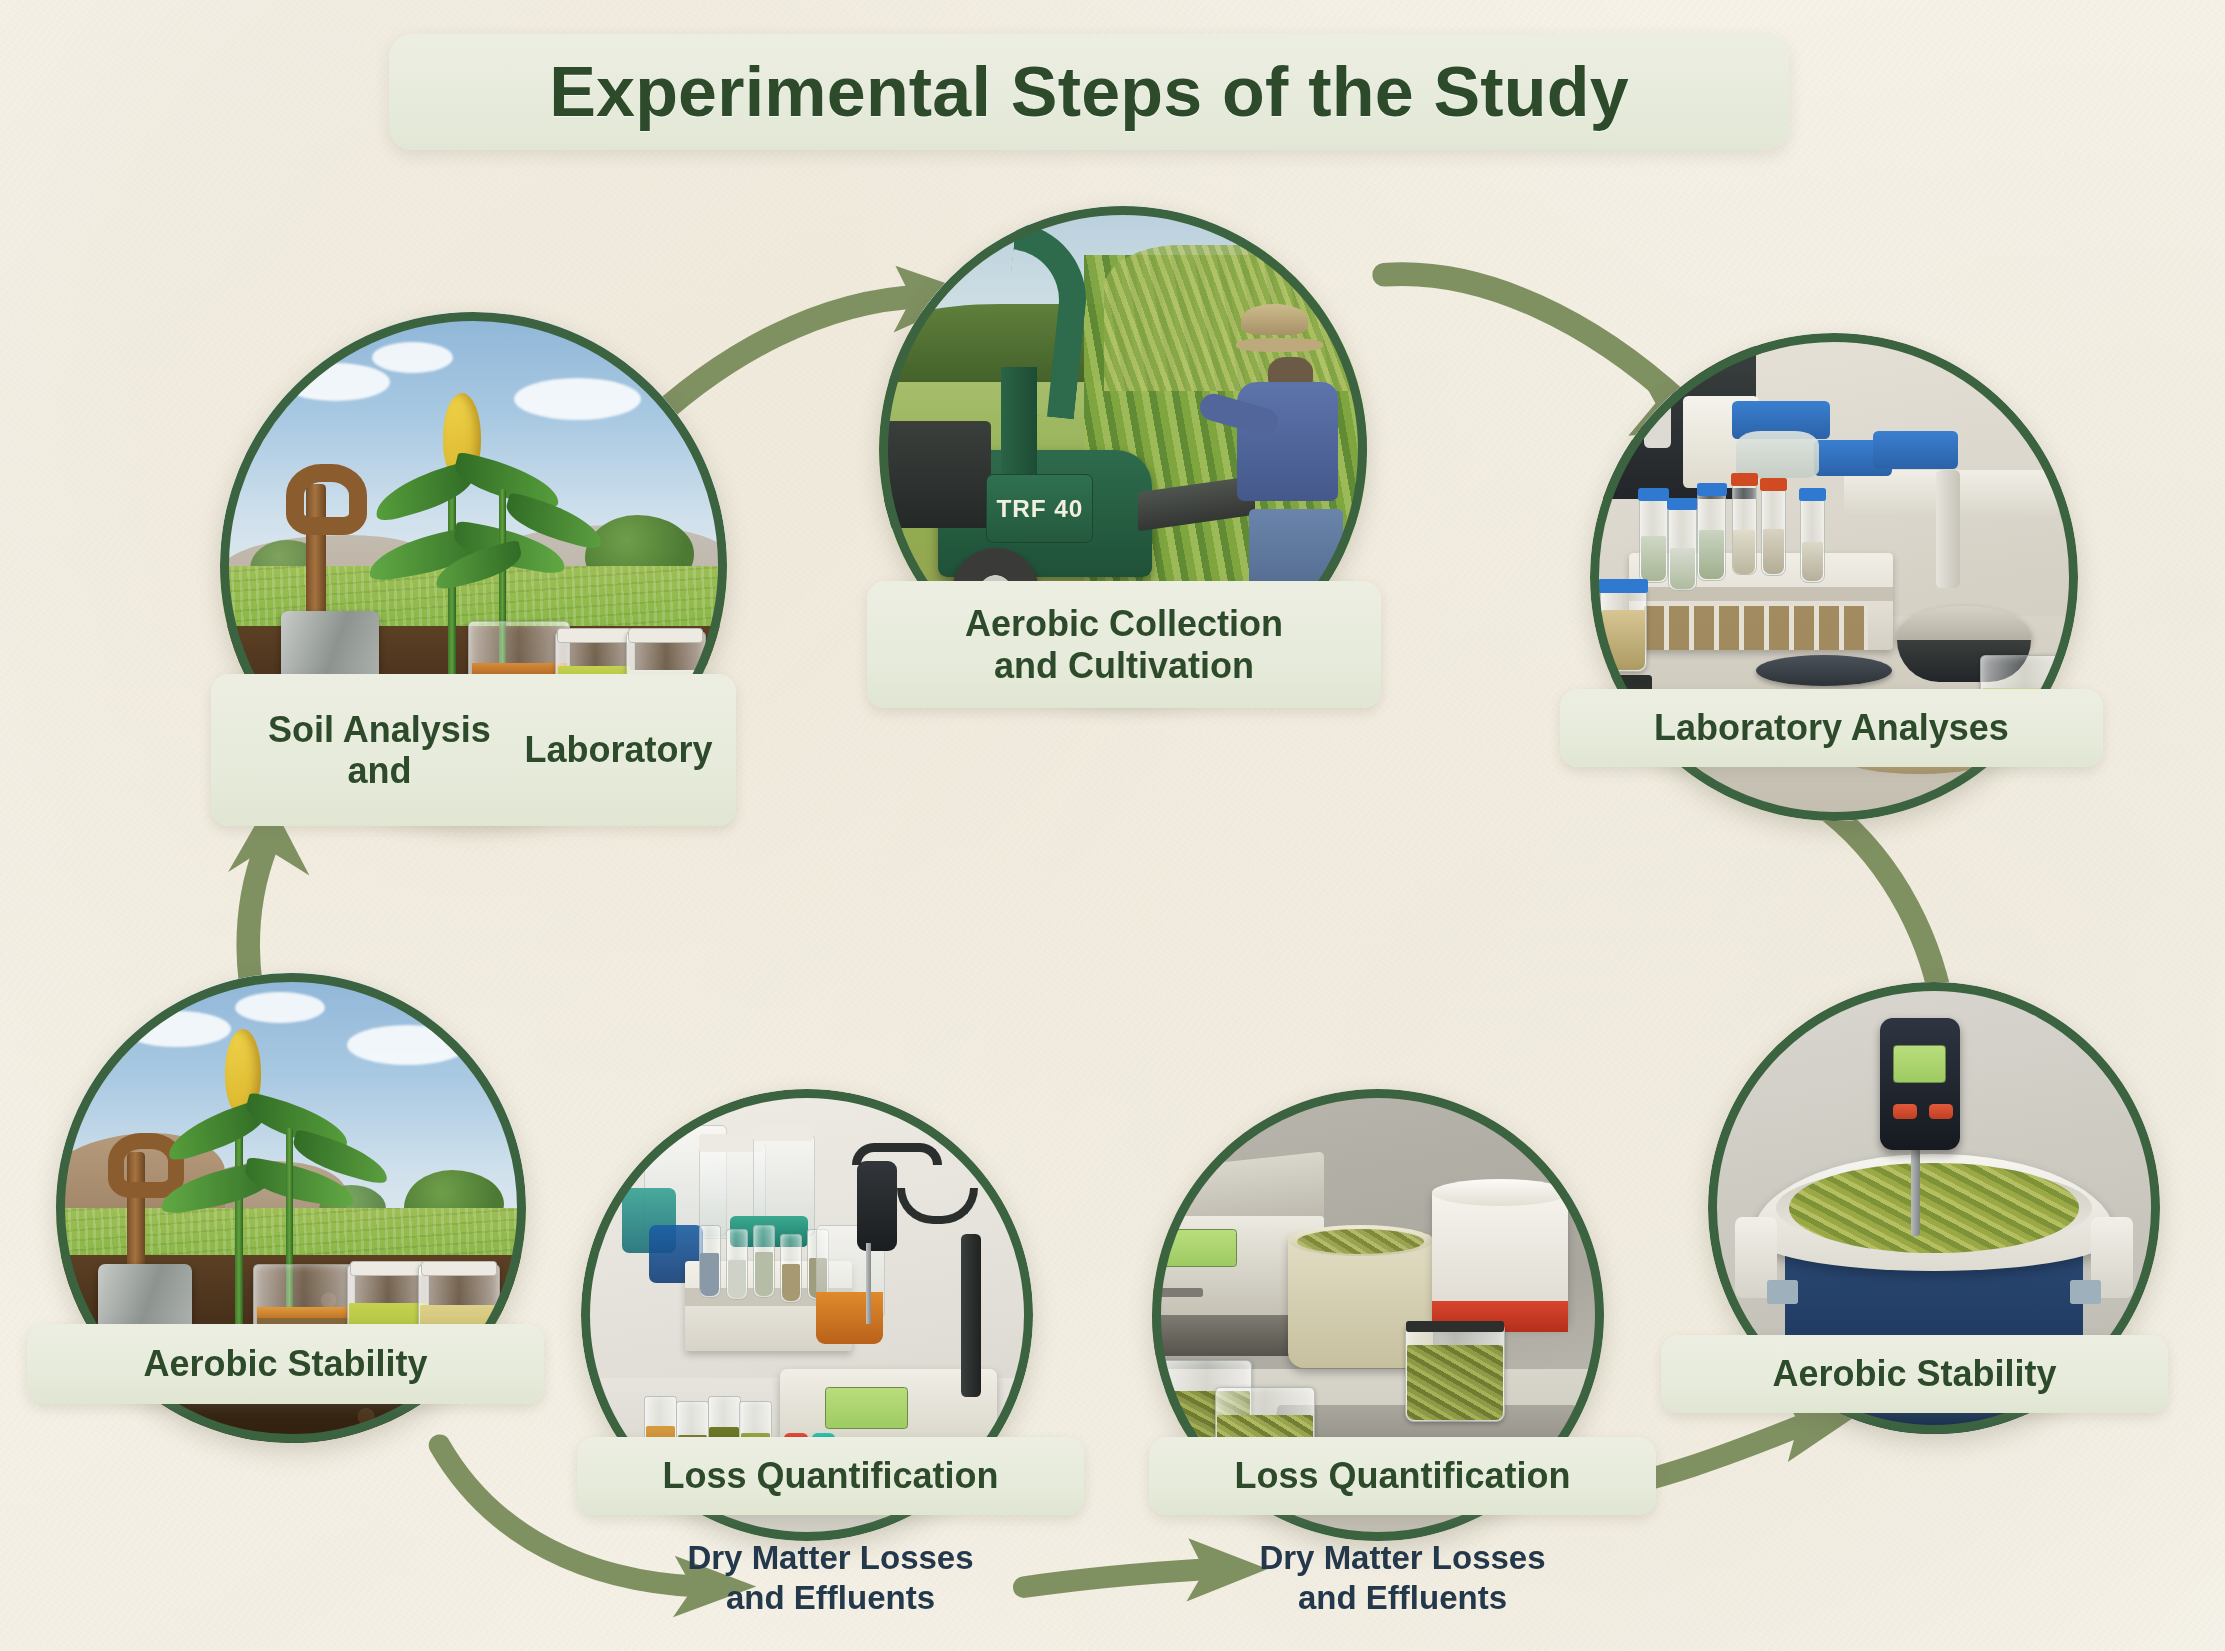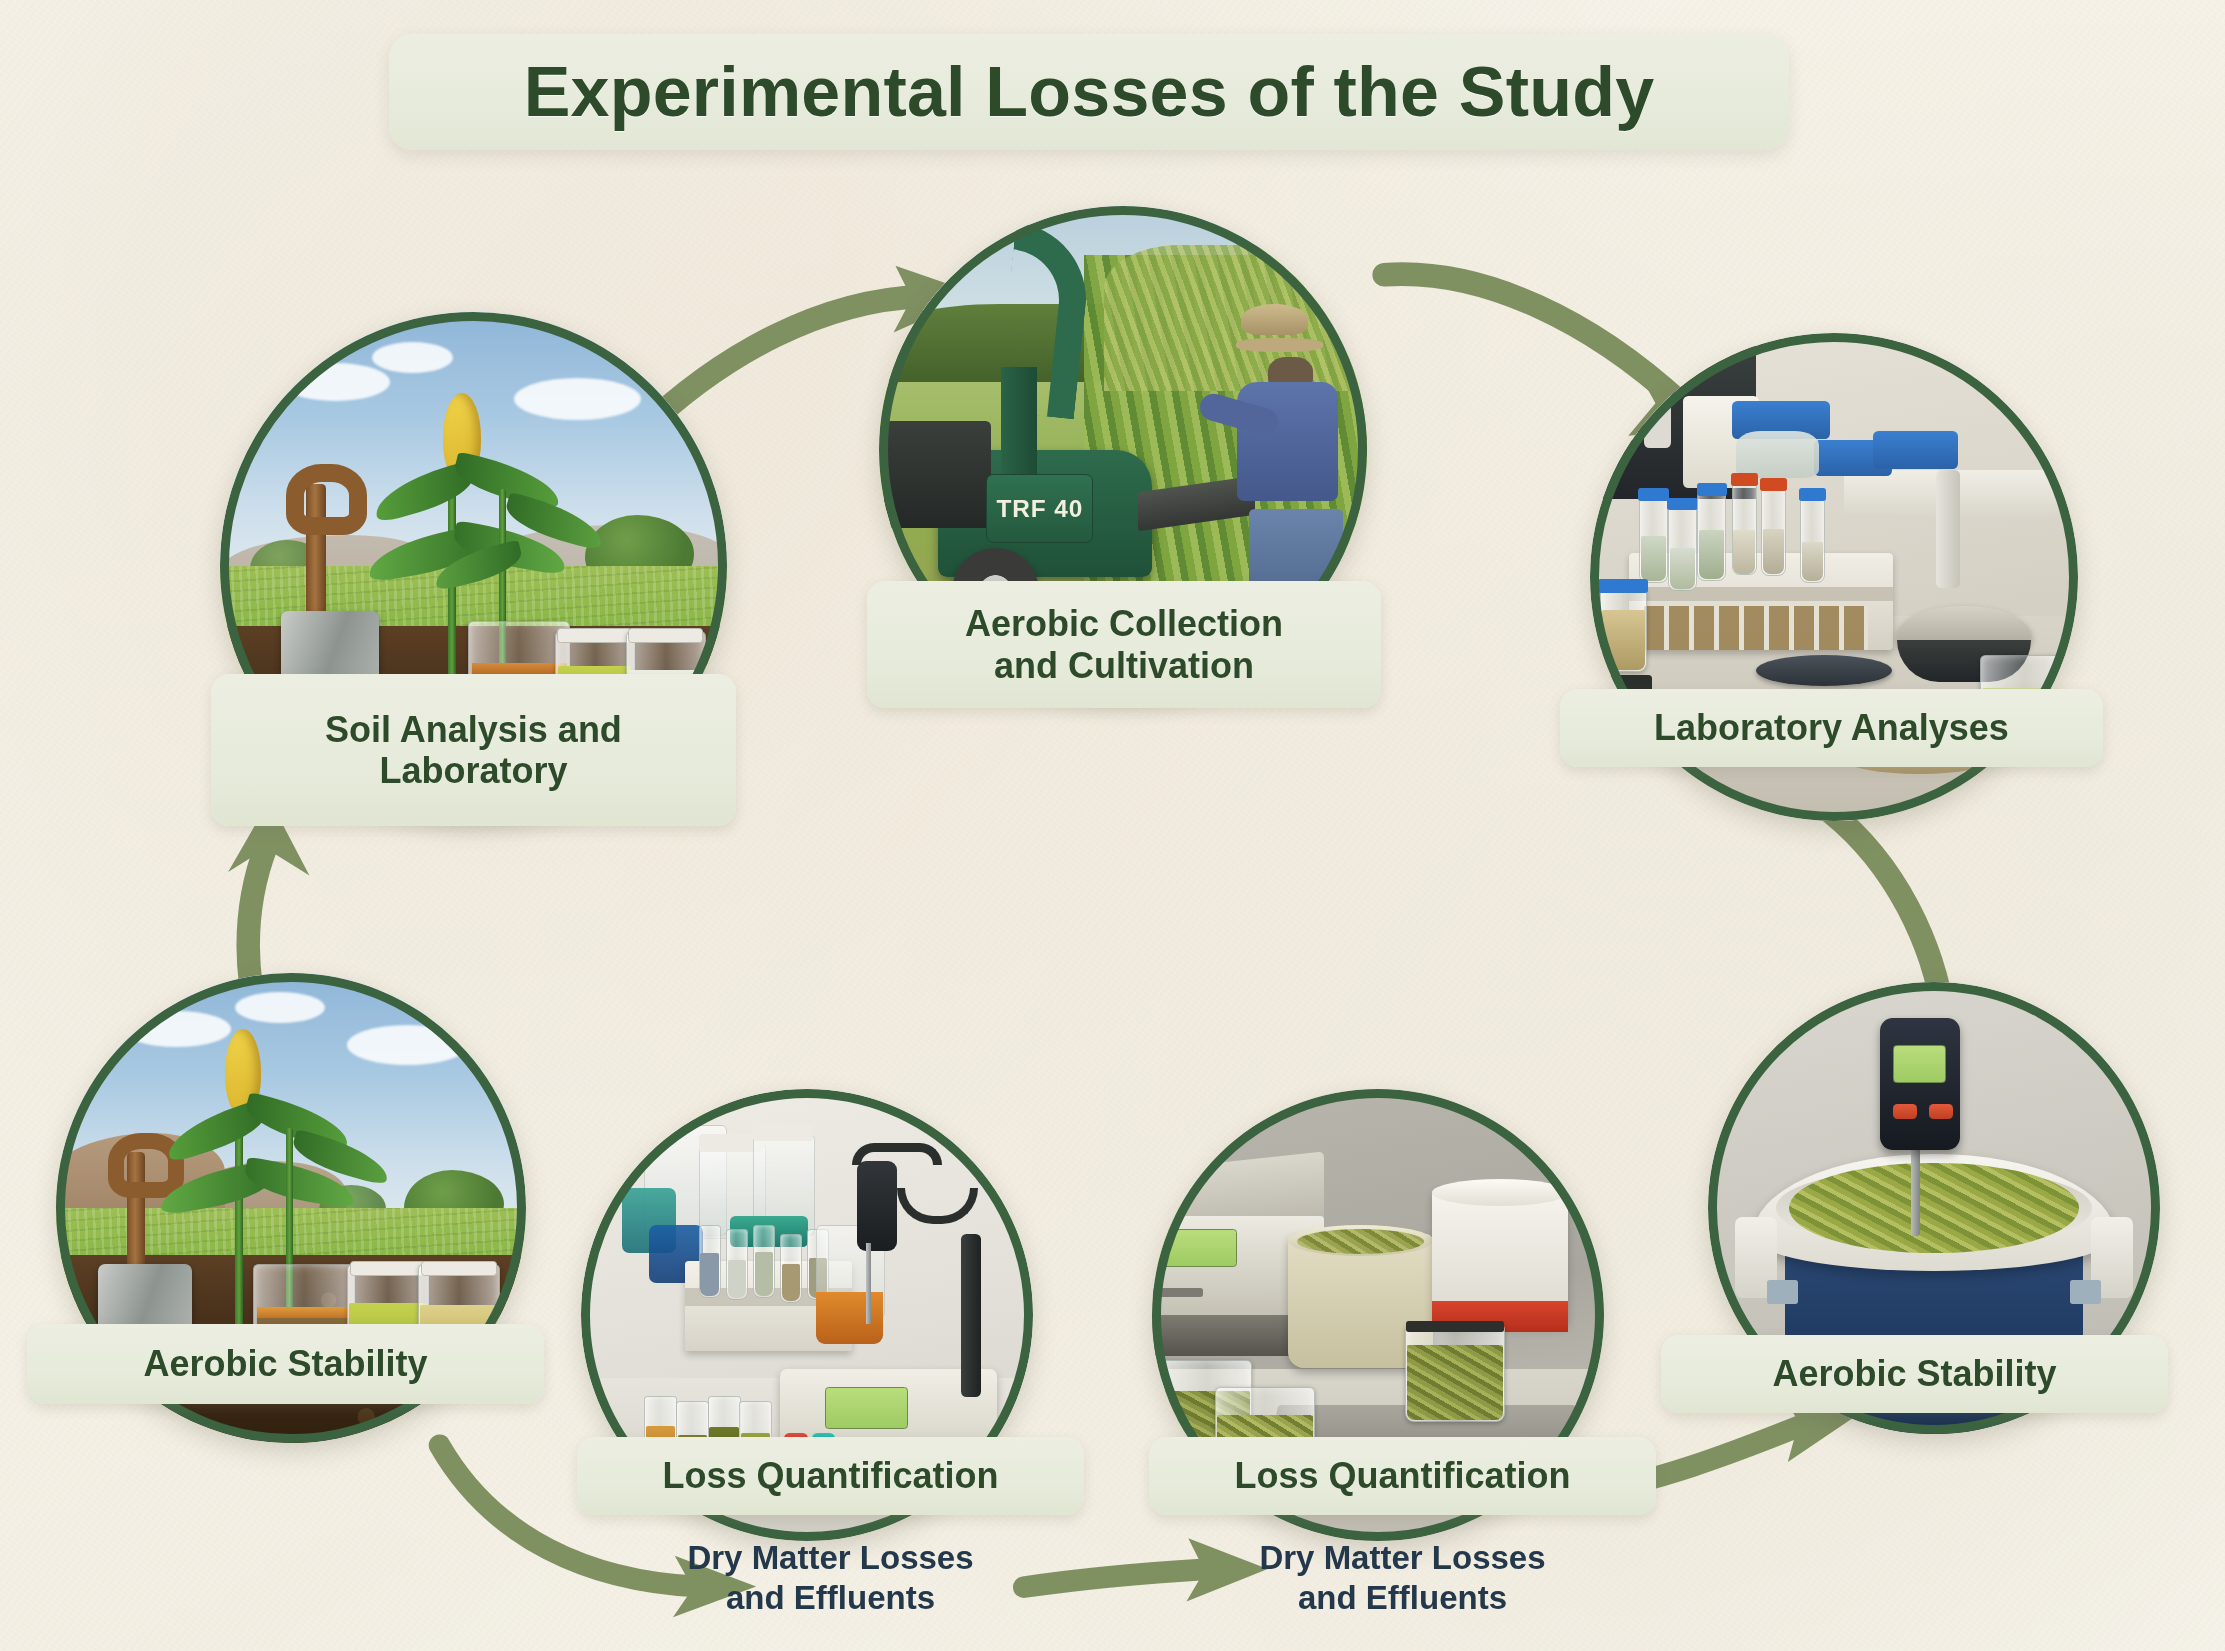--- a/index.html
+++ b/index.html
@@ -104,21 +104,21 @@
     background:
       repeating-linear-gradient(28deg, #9aa845 0 5.4px, #7e9238 5.4px 11px, #b4bf62 11px 15.4px),
       radial-gradient(circle at 40% 35%, #b7c268, #7c8f38 80%);}
 </style>
 </head>
 <body>
 
 <div class="grain"></div>
 
 <div class="title-box">
-  <h1>Experimental Losses of the Study</h1>
+  <h1>Experimental Steps of the Study</h1>
 </div>
 
 <svg class="arrow" style="left:624px;top:253px;width:380px;height:208px" viewBox="0 0 420 230">
   <path d="M18,198 C110,110 220,52 330,48" fill="none" stroke="#7f9061" stroke-width="26" stroke-linecap="round"></path>
   <path d="M300,14 L392,46 L298,88 L318,50 Z" fill="#7f9061"></path>
 </svg>
 
 <svg class="arrow" style="left:1366px;top:235px;width:380px;height:208px" viewBox="0 0 420 230">
   <path d="M20,44 C130,36 250,96 348,186" fill="none" stroke="#7f9061" stroke-width="26" stroke-linecap="round"></path>
   <path d="M300,150 L398,212 L290,222 L320,186 Z" fill="#7f9061"></path>
@@ -191,21 +191,21 @@
         <div style="position:absolute;left:1.8px;right:1.8px;top:-4.5px;height:12.7px;background:#eceae2;border-radius:3.6px;border:0.9px solid #bdbcb2;"></div>
         <div style="position:absolute;left:2.7px;right:2.7px;bottom:1.8px;height:62%;background:linear-gradient(180deg,#c4d24e,#9fb235);border-radius:1.8px 1.8px 7.2px 7.2px;"></div>
       </div>
 
       <div class="jar" style="left:80%;top:63%;width:78px;height:94px;">
         <div style="position:absolute;left:1.8px;right:1.8px;top:-4.5px;height:12.7px;background:#eceae2;border-radius:3.6px;border:0.9px solid #bdbcb2;"></div>
         <div style="position:absolute;left:2.7px;right:2.7px;bottom:1.8px;height:58%;background:linear-gradient(180deg,#eef0e6,#d6dacb);border-radius:1.8px 1.8px 7.2px 7.2px;"></div>
       </div>
     </div>
   </div>
-  <div class="chip big" style="left:211px;top:674px;width:525px;height:152px;flex-direction:column;">
+  <div class="chip big" style="left:211px;top:674px;width:525px;height:152px;flex-direction:row;">
     <span>Soil Analysis and</span>
     <span>Laboratory</span>
   </div>
 </div>
 
 <div class="node">
   <div class="circ" style="left:879px;top:206px;width:488px;height:488px">
     <div class="scene">
       <div style="position:absolute;inset:0;background:linear-gradient(180deg,#b9cfdd 0%,#cfe0e4 22%,#a8bf6e 34%,#8fae4f 60%,#9c9a54 100%);"></div>
 

